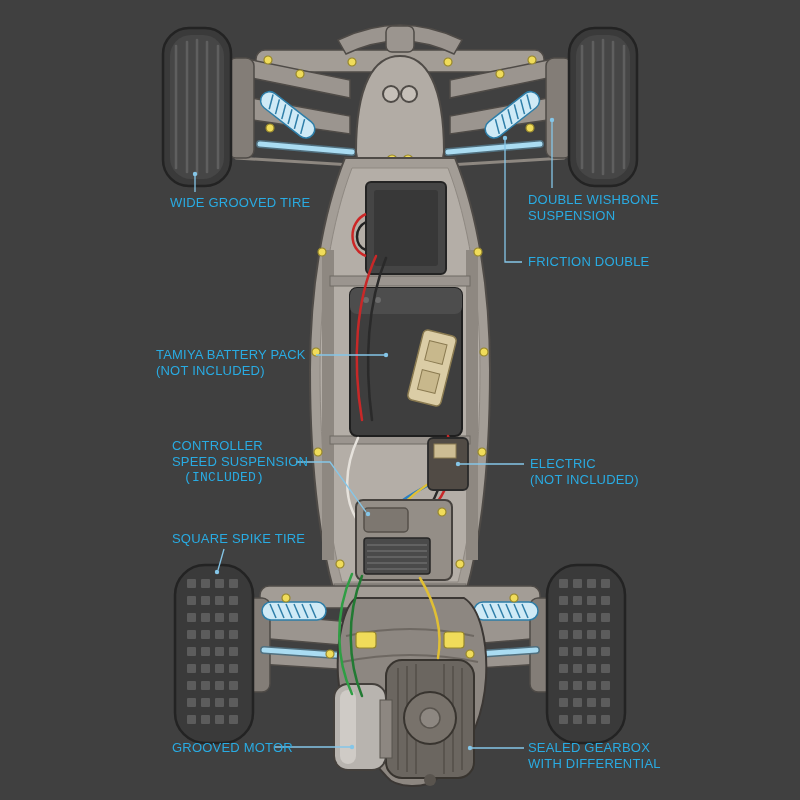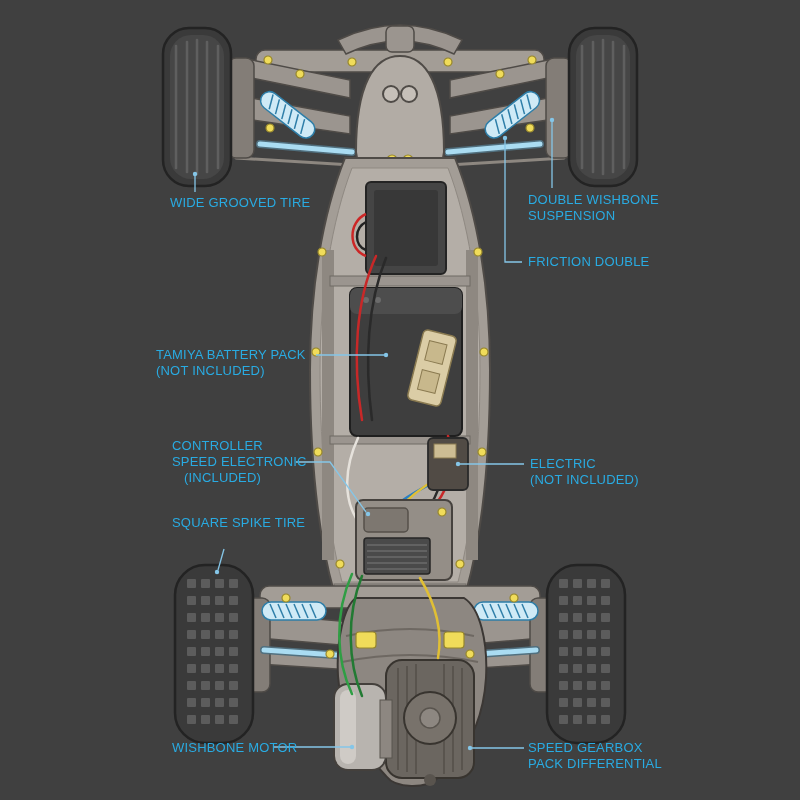--- a/index.html
+++ b/index.html
@@ -2,21 +2,21 @@
 <html style="--label-color: #29abe2; --leader-color: #85c6e8;"><head>
 <meta charset="utf-8">
 <style>
   html,body{margin:0;padding:0;background:#fff;}
   .stage{position:relative;width:800px;height:800px;background:#404040;overflow:hidden;
          font-family:"Liberation Sans",sans-serif;}
   .stage svg{position:absolute;left:0;top:0;}
   .label{position:absolute;color:var(--label-color,#29abe2);font-size:13px;line-height:16px;
          letter-spacing:.2px;font-weight:400;white-space:nowrap;}
   .label span{display:block;}
-  .label .indent{padding-left:12px;}
+  .label .indent{padding-left:12px;font-family:Liberation Mono, monospace;}
   .leader{fill:none;stroke:var(--leader-color,#85c6e8);stroke-width:1.3;}
   .ldot{fill:var(--leader-color,#85c6e8);}
 </style>
 </head>
 <body style="background: rgb(255, 255, 255);">
 
 <div class="stage">
 
 <svg width="800" height="800" viewBox="0 0 800 800">
   <defs>
@@ -306,35 +306,35 @@
   <span>FRICTION DOUBLE</span>
 </div>
 
 <div class="label" style="left:156px;top:347px">
   <span>TAMIYA BATTERY PACK</span>
   <span>(NOT INCLUDED)</span>
 </div>
 
 <div class="label" style="left:172px;top:438px">
   <span>CONTROLLER</span>
-  <span>SPEED ELECTRONIC</span>
+  <span>SPEED SUSPENSION</span>
   <span class="indent">(INCLUDED)</span>
 </div>
 
 <div class="label" style="left:530px;top:456px">
   <span>ELECTRIC</span>
   <span>(NOT INCLUDED)</span>
 </div>
 
-<div class="label" style="left:172px;top:515px">
+<div class="label" style="left:172px;top:531px">
   <span>SQUARE SPIKE TIRE</span>
 </div>
 
 <div class="label" style="left:172px;top:740px">
-  <span>WISHBONE MOTOR</span>
+  <span>GROOVED MOTOR</span>
 </div>
 
 <div class="label" style="left:528px;top:740px">
-  <span>SPEED GEARBOX</span>
-  <span>PACK DIFFERENTIAL</span>
+  <span>SEALED GEARBOX</span>
+  <span>WITH DIFFERENTIAL</span>
 </div>
 
 </div>
 
 </body></html>

